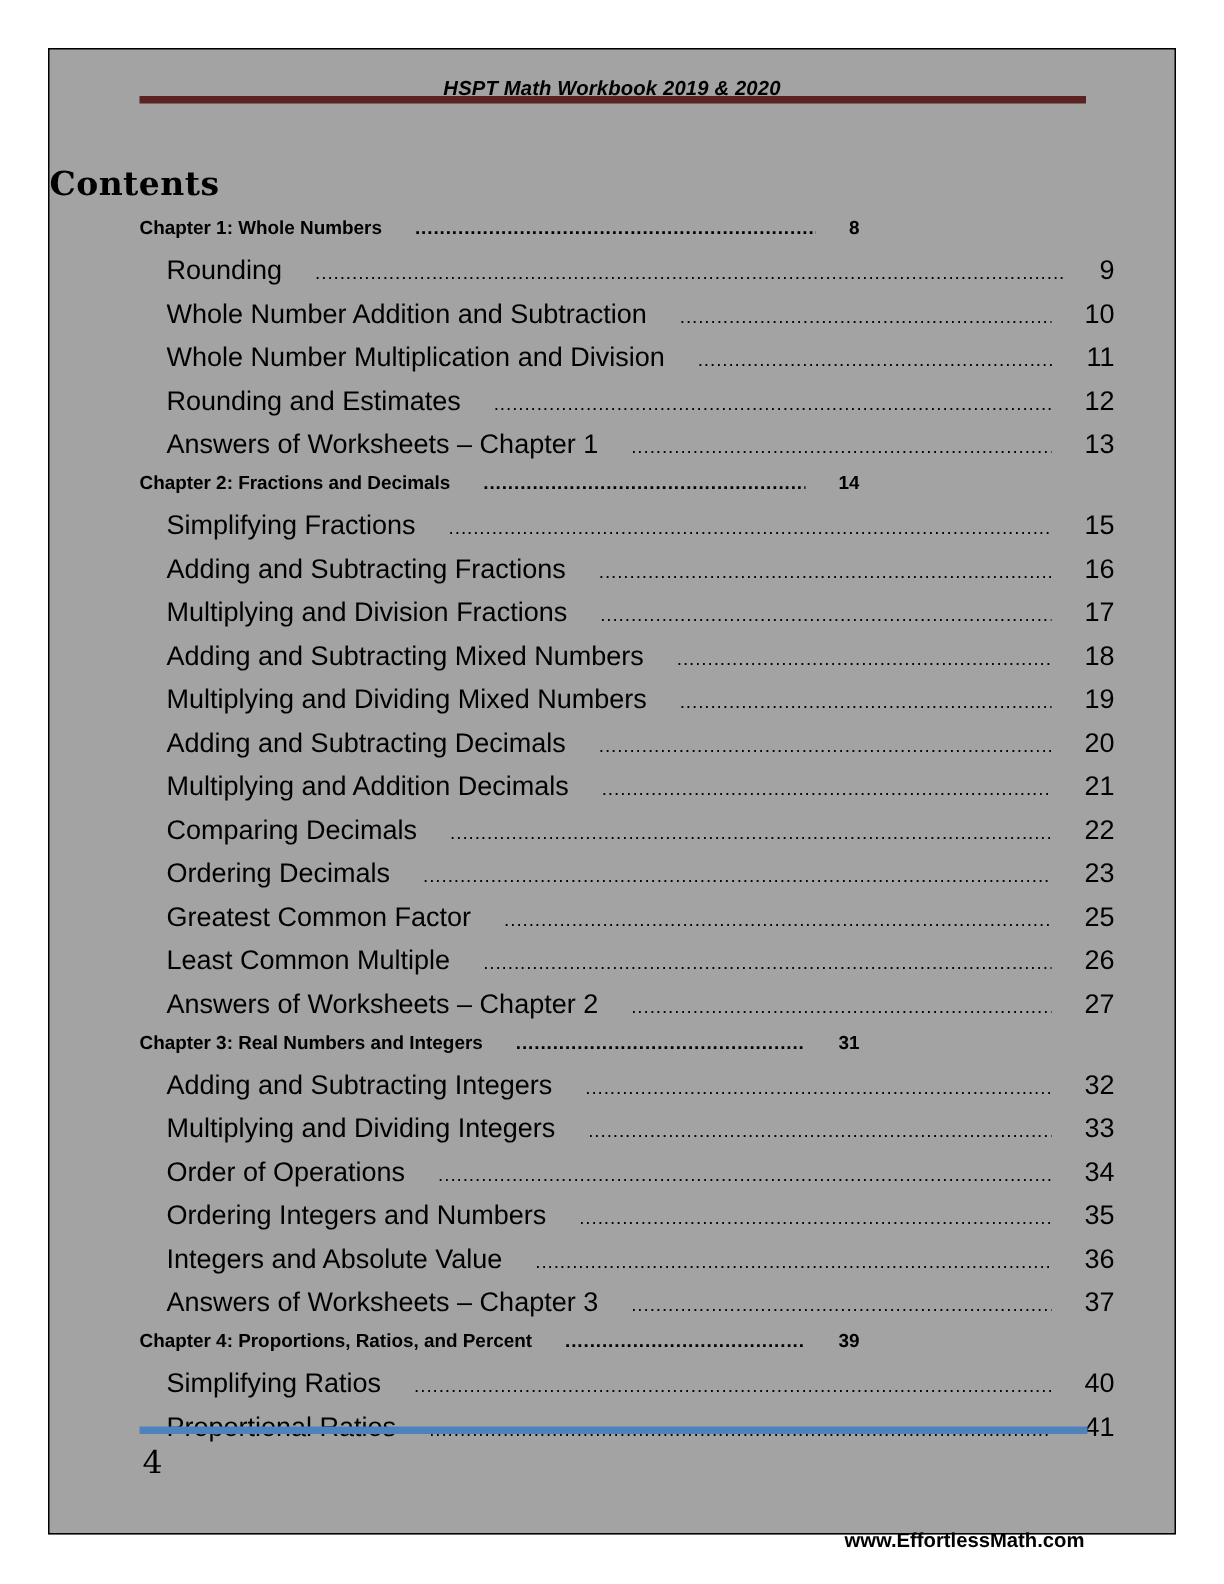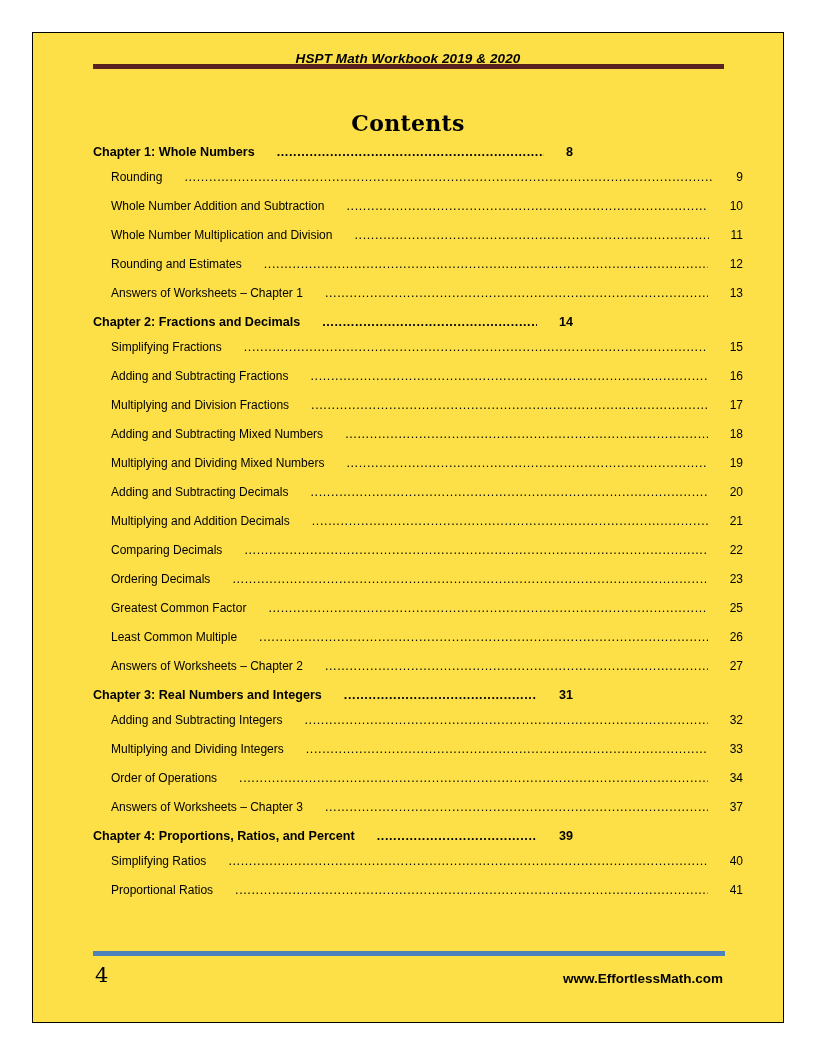--- a/index.html
+++ b/index.html
@@ -15,21 +15,21 @@
   }
 
   
   .page {
     position: absolute;
     left: 32px;
     top: 32px;
     width: 752px;
     height: 991px;
     border: 1.4px solid #000000;
-    background: #fde047;
+    background: #a3a3a3;
     box-sizing: border-box;
   }
 
   
   .header-title {
     position: absolute;
     left: 0;
     top: 18px;
     width: 100%;
     text-align: center;
@@ -48,21 +48,20 @@
     height: 5px;
     background: #5B2222;
   }
 
   
   .contents-heading {
     position: absolute;
     left: 0;
     top: 62px;
     width: 100%;
-    text-align: center;
     font-family: "DejaVu Serif", serif;
     font-weight: bold;
     font-size: 22px;
     letter-spacing: 0.3px;
     color: #000000;
   }
 
   
   .toc {
     position: absolute;
@@ -84,21 +83,21 @@
   
   .toc-row.level-chapter {
     font-size: 12.6px;
     font-weight: bold;
     height: 25px;
     padding-left: 0px;
     width: 480px;
   }
   
   .toc-row.level-sub {
-    font-size: 12px;
+    font-size: 18px;
     font-weight: normal;
     height: 29px;
     padding-left: 18px;
     width: 632px;
   }
 
   .toc-label {
     flex: 0 0 auto;
   }
   .toc-leader {
@@ -135,21 +134,21 @@
     position: absolute;
     left: 62px;
     top: 930px;
     font-family: "DejaVu Serif", serif;
     font-size: 21px;
     color: #000000;
   }
   .footer-site {
     position: absolute;
     right: 60px;
-    top: 938px;
+    top: 986px;
     font-family: "Liberation Sans", sans-serif;
     font-weight: bold;
     font-size: 13.5px;
     color: #000000;
     text-align: right;
   }
 </style>
 </head>
 <body>
 
@@ -271,20 +270,30 @@
         <span class="toc-label">Multiplying and Dividing Integers</span>
         <span class="toc-leader"></span>
         <span class="toc-page">33</span>
       </div>
       <div class="toc-row level-sub">
         <span class="toc-label">Order of Operations</span>
         <span class="toc-leader"></span>
         <span class="toc-page">34</span>
       </div>
       <div class="toc-row level-sub">
+        <span class="toc-label">Ordering Integers and Numbers</span>
+        <span class="toc-leader"></span>
+        <span class="toc-page">35</span>
+      </div>
+      <div class="toc-row level-sub">
+        <span class="toc-label">Integers and Absolute Value</span>
+        <span class="toc-leader"></span>
+        <span class="toc-page">36</span>
+      </div>
+      <div class="toc-row level-sub">
         <span class="toc-label">Answers of Worksheets – Chapter 3</span>
         <span class="toc-leader"></span>
         <span class="toc-page">37</span>
       </div>
       <div class="toc-row level-chapter">
         <span class="toc-label">Chapter 4: Proportions, Ratios, and Percent</span>
         <span class="toc-leader"></span>
         <span class="toc-page">39</span>
       </div>
       <div class="toc-row level-sub">

